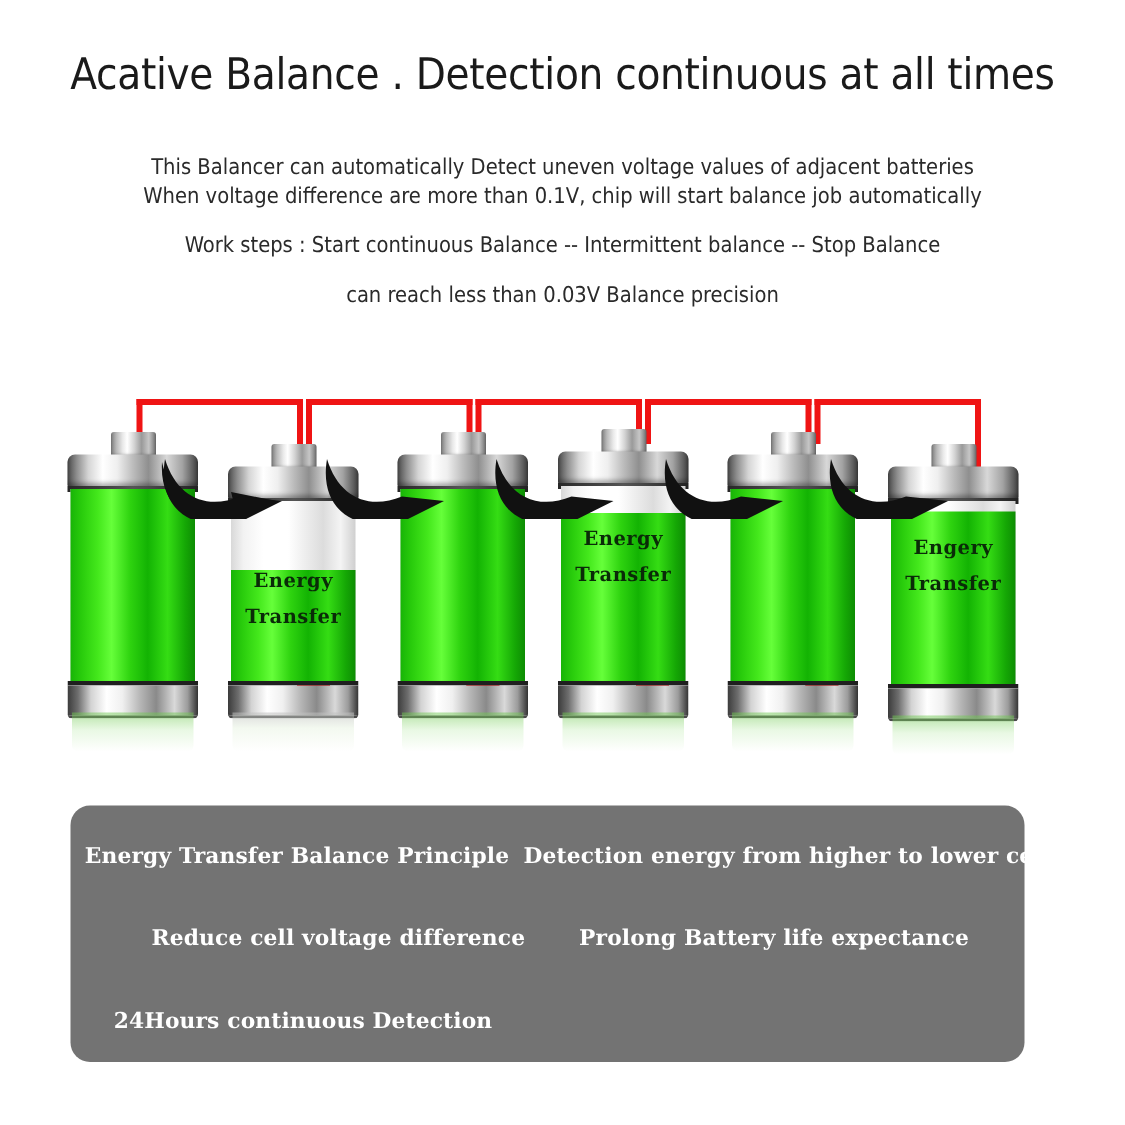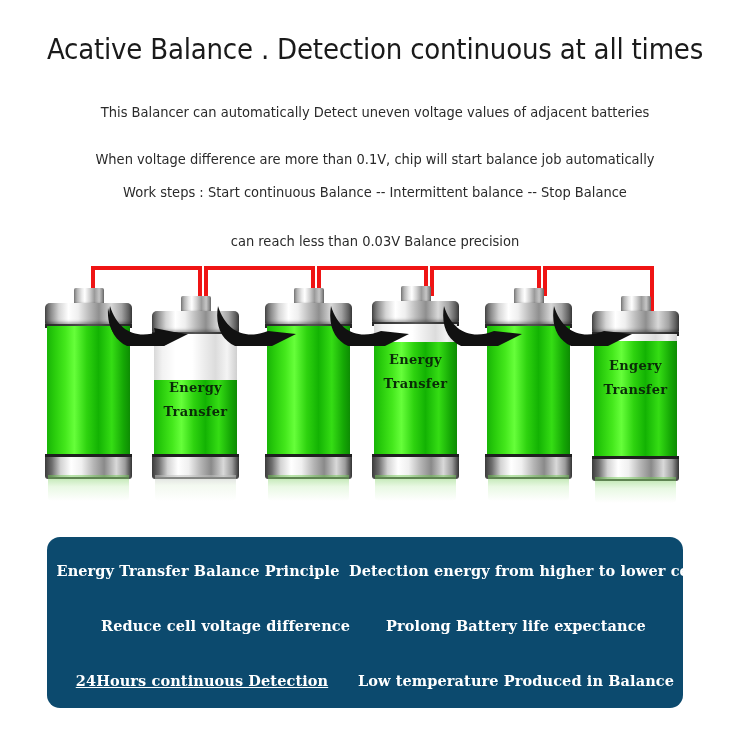--- a/index.html
+++ b/index.html
@@ -25,23 +25,23 @@
     white-space:nowrap;
   }
   .subline{
     text-align:center;
     font-family:"DejaVu Sans Condensed","DejaVu Sans", sans-serif;
     font-size:14.5px;
     color:#2a2a2a;
     white-space:nowrap;
   }
   .sub1{margin-top:38px;}
-  .sub2{margin-top:31px;}
+  .sub2{margin-top:3px;}
   .sub3{margin-top:17px;}
-  .sub4{margin-top:33px;}
+  .sub4{margin-top:17px;}
 
   
   .diagram{position:absolute;left:0;top:258px;width:750px;height:240px;}
 
   .battery{position:absolute;}
 
   
   .bt-nub{
     position:absolute;left:50%;transform:translateX(-50%);
     top:0;width:30px;height:17px;border-radius:2px 2px 0 0;
@@ -112,35 +112,35 @@
   .wire{position:absolute;background:#ef1414;}
   .wire-h{height:4px;}
   .wire-v{width:4px;}
 
   
   .arrow{position:absolute;}
 
   
   .panel{
     position:absolute;left:47px;top:537px;width:636px;height:171px;
-    background:#0c4a6e;border-radius:13px;
+    background:#737373;border-radius:13px;
   }
   .panel-grid{
     position:absolute;left:0;top:0;width:100%;height:100%;
     display:grid;grid-template-columns:300px 336px;grid-template-rows:repeat(3,1fr);
     align-items:center;padding-top:6px;box-sizing:border-box;
   }
   .feat{
     font-family:"DejaVu Serif","Liberation Serif",serif;
     font-weight:bold;font-size:14.5px;color:#ffffff;
     text-align:center;white-space:nowrap;letter-spacing:.1px;
   }
   .feat.l1{padding-left:2px;}
   .feat.l2{padding-left:6px;margin-left:48px;}
-  .feat.l3{padding-left:10px;text-decoration:underline;}
+  .feat.l3{padding-left:10px;}
   .feat.r{padding-left:2px;}
 </style>
 </head>
 <body>
 
 <div id="page">
 
   <div class="header">
     <div class="title">Acative Balance . Detection continuous at all times</div>
     <div class="subline sub1">This Balancer can automatically Detect uneven voltage values of adjacent batteries</div>
@@ -286,17 +286,16 @@
 
   </div>
 
   <div class="panel">
     <div class="panel-grid">
       <div class="feat l1">Energy Transfer Balance Principle</div>
       <div class="feat r">Detection energy from higher to lower cell</div>
       <div class="feat l2">Reduce cell voltage difference</div>
       <div class="feat r">Prolong  Battery life expectance</div>
       <div class="feat l3">24Hours continuous Detection</div>
-      <div class="feat r">Low temperature Produced in Balance</div>
     </div>
   </div>
 
 </div>
 
 </body></html>

